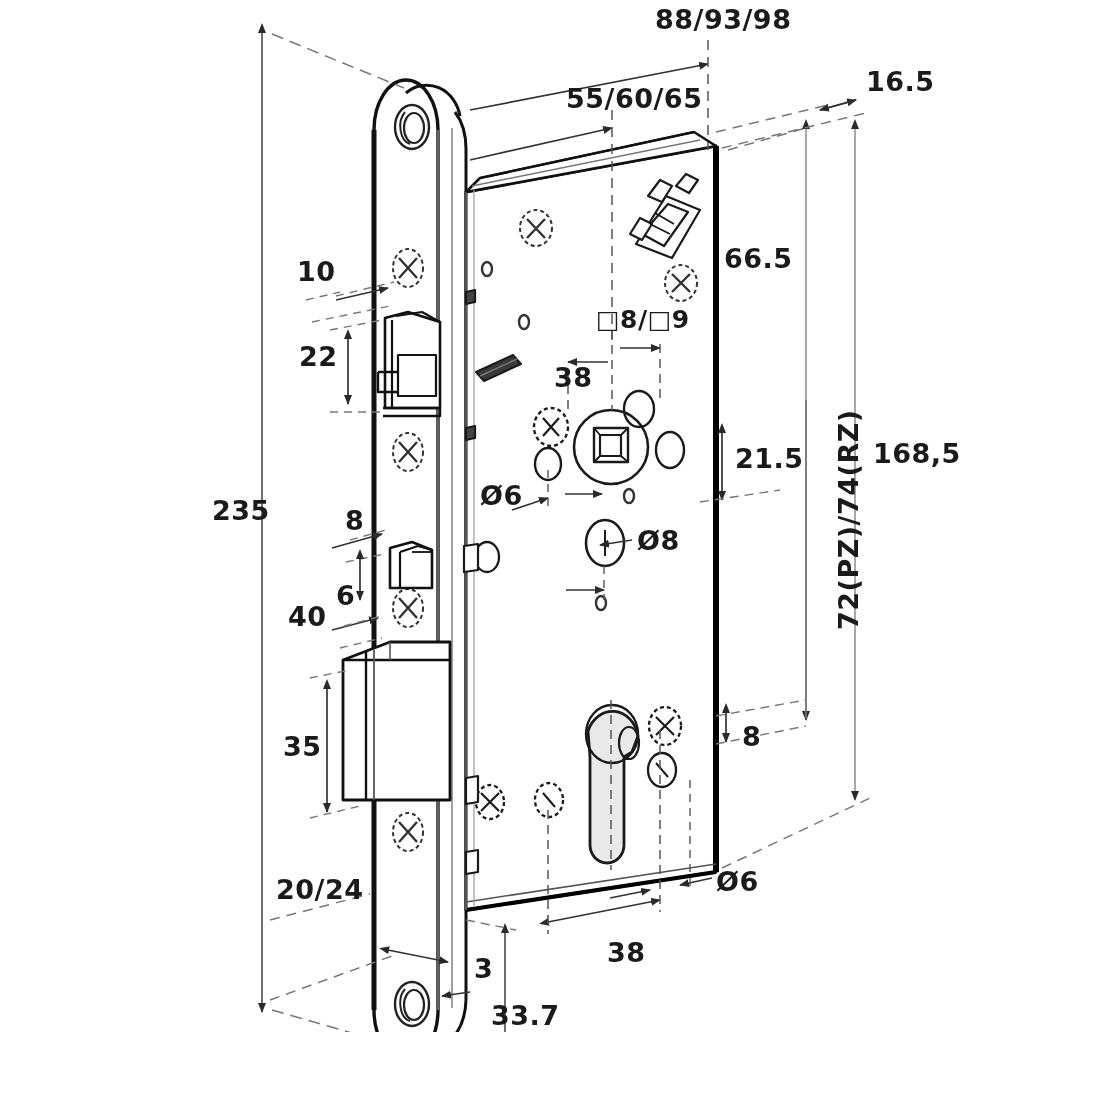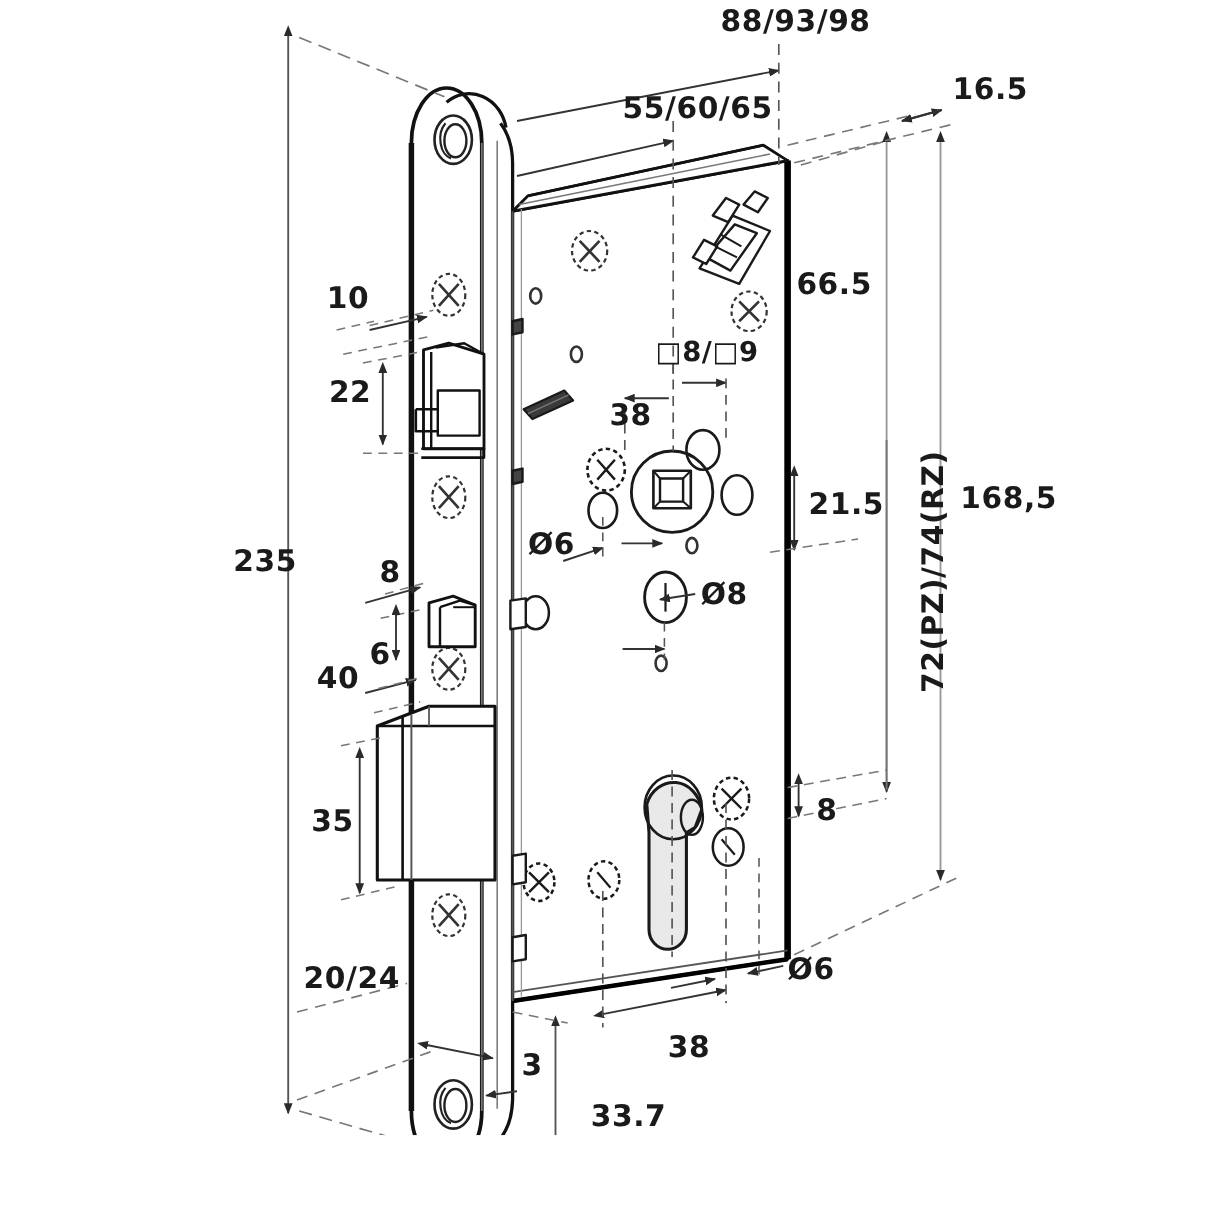--- a/index.html
+++ b/index.html
@@ -379,18 +379,18 @@
     <span class="dimlabel sz-big" style="left:637px;top:525px;">Ø8</span>
     <span class="dimlabel sz-big" style="left:345px;top:505px;">8</span>
     <span class="dimlabel sz-big" style="left:336px;top:580px;">6</span>
     <span class="dimlabel sz-big" style="left:288px;top:601px;">40</span>
     <span class="dimlabel sz-big" style="left:283px;top:731px;">35</span>
     <span class="dimlabel sz-big" style="left:742px;top:721px;">8</span>
     <span class="dimlabel sz-big" style="left:276px;top:874px;">20/24</span>
     <span class="dimlabel sz-big" style="left:716px;top:866px;">Ø6</span>
     <span class="dimlabel sz-big" style="left:607px;top:937px;">38</span>
     <span class="dimlabel sz-big" style="left:474px;top:953px;">3</span>
-    <span class="dimlabel sz-big" style="left:491px;top:1000px;margin-left:46px;">33.7</span>
+    <span class="dimlabel sz-big" style="left:491px;top:1000px;">33.7</span>
 
     <span class="dimlabel sz-big rot90" style="left:833px;top:630px;">72(PZ)/74(RZ)</span>
   </div>
 
 </div>
 
 </body></html>

